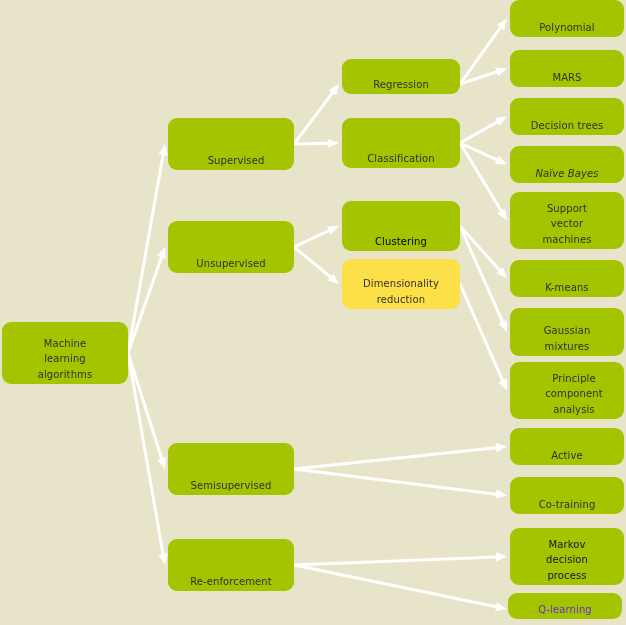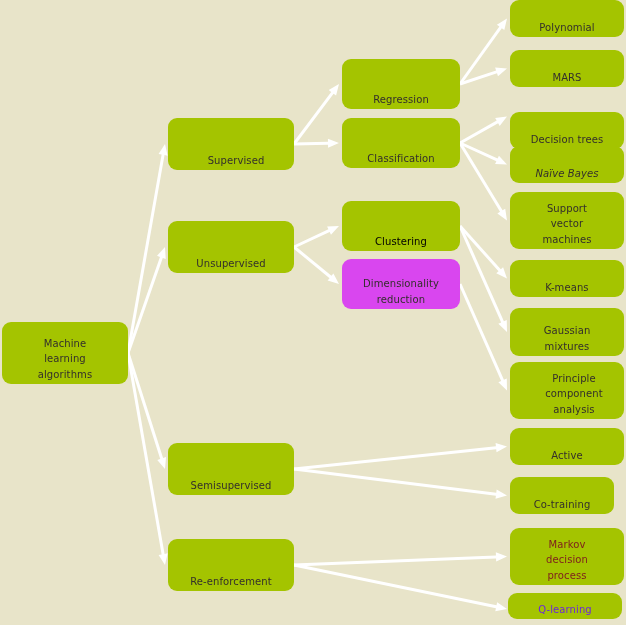--- a/index.html
+++ b/index.html
@@ -63,62 +63,62 @@
       </div>
       <div class="node" style="left: 168px; top: 221px; width: 126px; height: 52px; background: rgb(164, 196, 0); color: rgb(51, 47, 43);">
         <span>Unsupervised</span>
       </div>
       <div class="node" style="left: 168px; top: 443px; width: 126px; height: 52px; background: rgb(164, 196, 0); color: rgb(51, 47, 43);">
         <span>Semisupervised</span>
       </div>
       <div class="node" style="left: 168px; top: 539px; width: 126px; height: 52px; background: rgb(164, 196, 0); color: rgb(51, 47, 43);">
         <span>Re-enforcement</span>
       </div>
-      <div class="node" style="left: 342px; top: 59px; width: 118px; height: 50px; background: rgb(164, 196, 0); color: rgb(51, 47, 43);">
+      <div class="node" style="left: 342px; top: 59px; width: 118px; height: 35px; background: rgb(164, 196, 0); color: rgb(51, 47, 43);">
         <span>Regression</span>
       </div>
       <div class="node" style="left: 342px; top: 118px; width: 118px; height: 50px; background: rgb(164, 196, 0); color: rgb(51, 47, 43);">
         <span>Classification</span>
       </div>
       <div class="node" style="left: 342px; top: 201px; width: 118px; height: 50px; background: rgb(164, 196, 0); color: #000000;">
         <span>Clustering</span>
       </div>
-      <div class="node" style="left: 342px; top: 259px; width: 118px; height: 50px; background: #d946ef; color: rgb(51, 47, 43);">
+      <div class="node" style="left: 342px; top: 259px; width: 118px; height: 50px; background: #fde047; color: rgb(51, 47, 43);">
         <span>Dimensionality<br>reduction</span>
       </div>
       <div class="node" style="left: 510px; top: 0px; width: 114px; height: 37px; background: rgb(164, 196, 0); color: rgb(51, 47, 43);">
         <span>Polynomial</span>
       </div>
       <div class="node" style="left: 510px; top: 50px; width: 114px; height: 37px; background: rgb(164, 196, 0); color: rgb(51, 47, 43);">
         <span>MARS</span>
       </div>
-      <div class="node" style="left: 510px; top: 112px; width: 114px; height: 37px; background: rgb(164, 196, 0); color: rgb(51, 47, 43);">
+      <div class="node" style="left: 510px; top: 98px; width: 114px; height: 37px; background: rgb(164, 196, 0); color: rgb(51, 47, 43);">
         <span>Decision trees</span>
       </div>
       <div class="node" style="left: 510px; top: 146px; width: 114px; height: 37px; background: rgb(164, 196, 0); color: rgb(51, 47, 43); font-style: italic;">
         <span>Naïve Bayes</span>
       </div>
       <div class="node" style="left: 510px; top: 192px; width: 114px; height: 57px; background: rgb(164, 196, 0); color: rgb(51, 47, 43);">
         <span>Support<br>vector<br>machines</span>
       </div>
       <div class="node" style="left: 510px; top: 260px; width: 114px; height: 37px; background: rgb(164, 196, 0); color: rgb(51, 47, 43);">
         <span>K-means</span>
       </div>
       <div class="node" style="left: 510px; top: 308px; width: 114px; height: 48px; background: rgb(164, 196, 0); color: rgb(51, 47, 43);">
         <span>Gaussian<br>mixtures</span>
       </div>
       <div class="node" style="left: 510px; top: 362px; width: 114px; height: 57px; background: rgb(164, 196, 0); color: rgb(51, 47, 43); padding-left: 20px;">
         <span>Principle<br>component<br>analysis</span>
       </div>
       <div class="node" style="left: 510px; top: 428px; width: 114px; height: 37px; background: rgb(164, 196, 0); color: rgb(51, 47, 43);">
         <span>Active</span>
       </div>
-      <div class="node" style="left: 510px; top: 477px; width: 104px; height: 37px; background: rgb(164, 196, 0); color: rgb(51, 47, 43);">
+      <div class="node" style="left: 510px; top: 477px; width: 114px; height: 37px; background: rgb(164, 196, 0); color: rgb(51, 47, 43);">
         <span>Co-training</span>
       </div>
-      <div class="node" style="left: 510px; top: 528px; width: 114px; height: 57px; background: rgb(164, 196, 0); color: #7f1d1d;">
+      <div class="node" style="left: 510px; top: 528px; width: 114px; height: 57px; background: rgb(164, 196, 0); color: #0f172a;">
         <span>Markov<br>decision<br>process</span>
       </div>
       <div class="node" style="left: 508px; top: 593px; width: 114px; height: 26px; background: rgb(164, 196, 0); color: #6d28d9;">
         <span>Q-learning</span>
       </div>
     </div>
 </div>
 
 </body></html>

